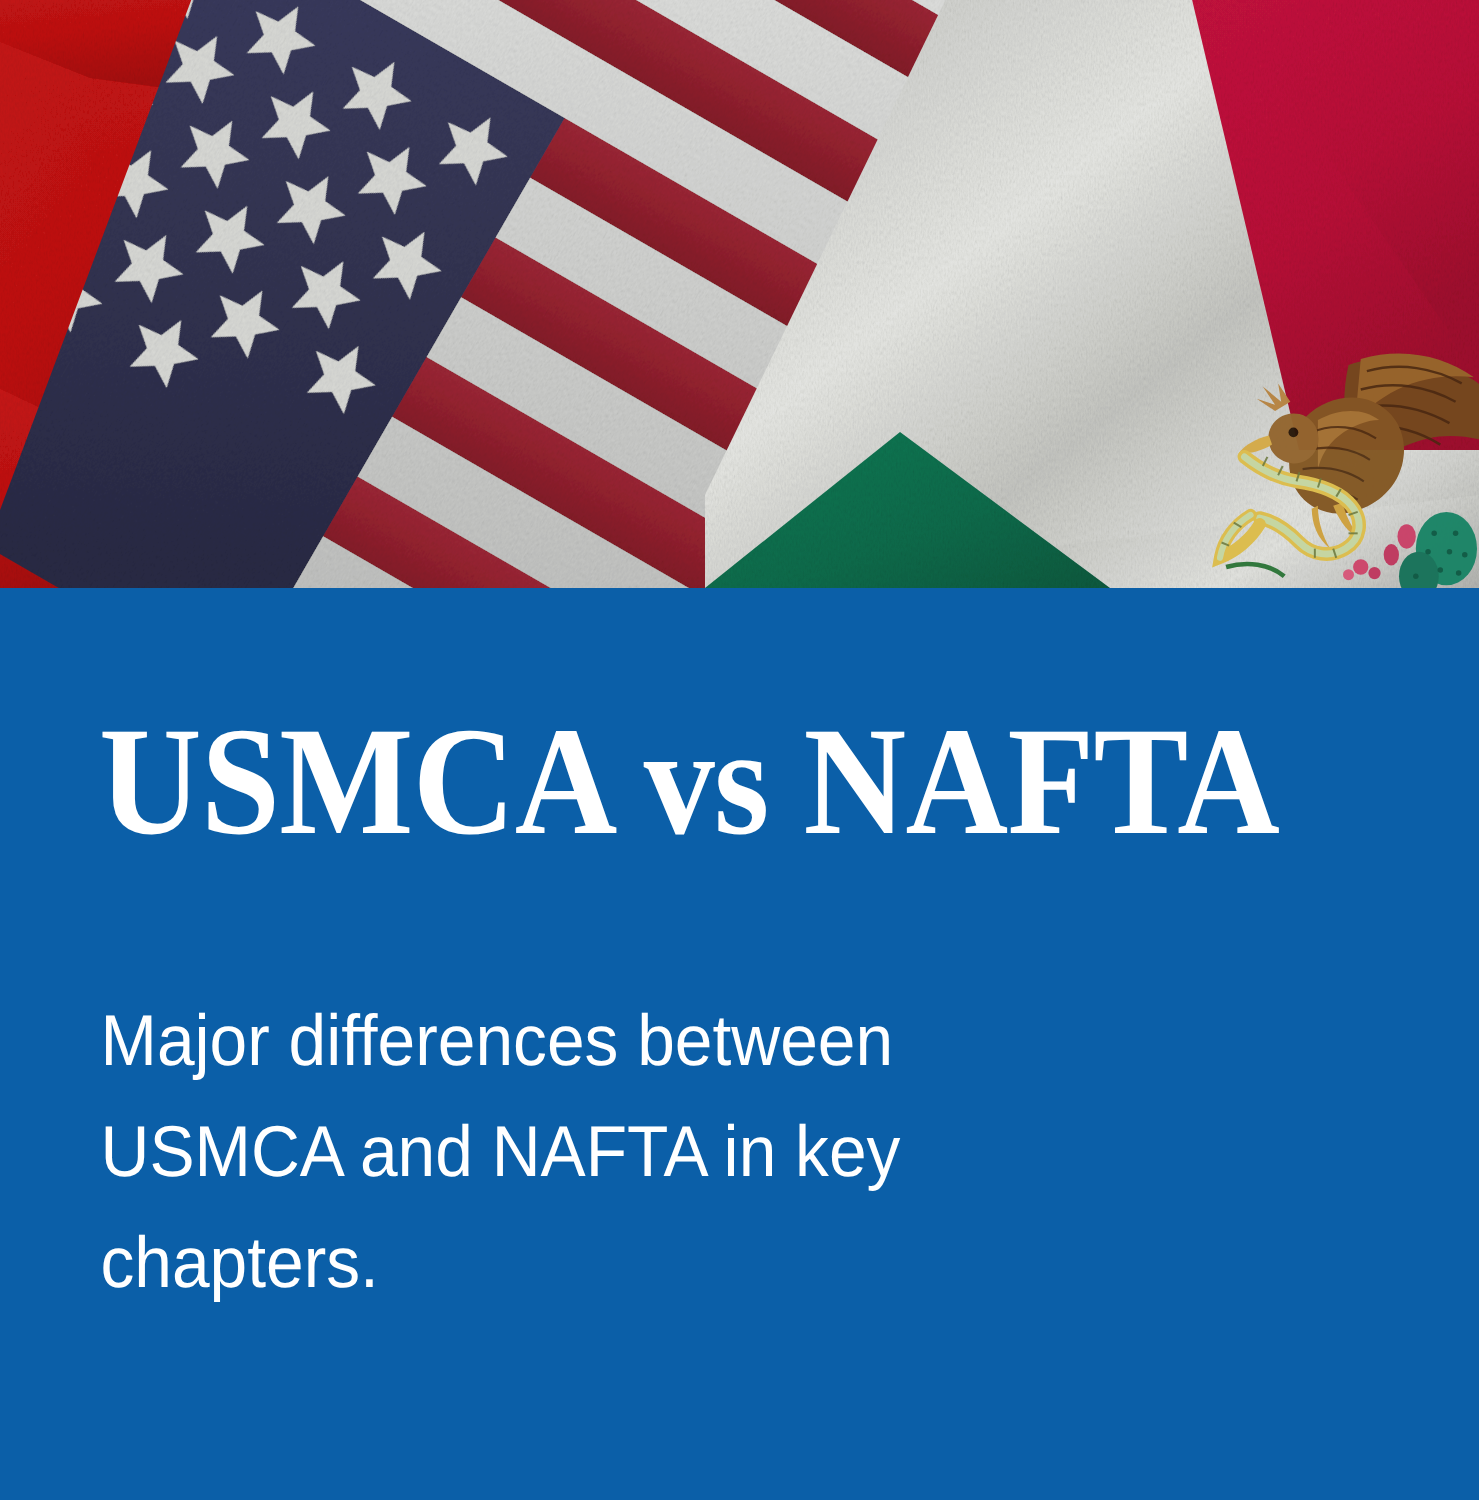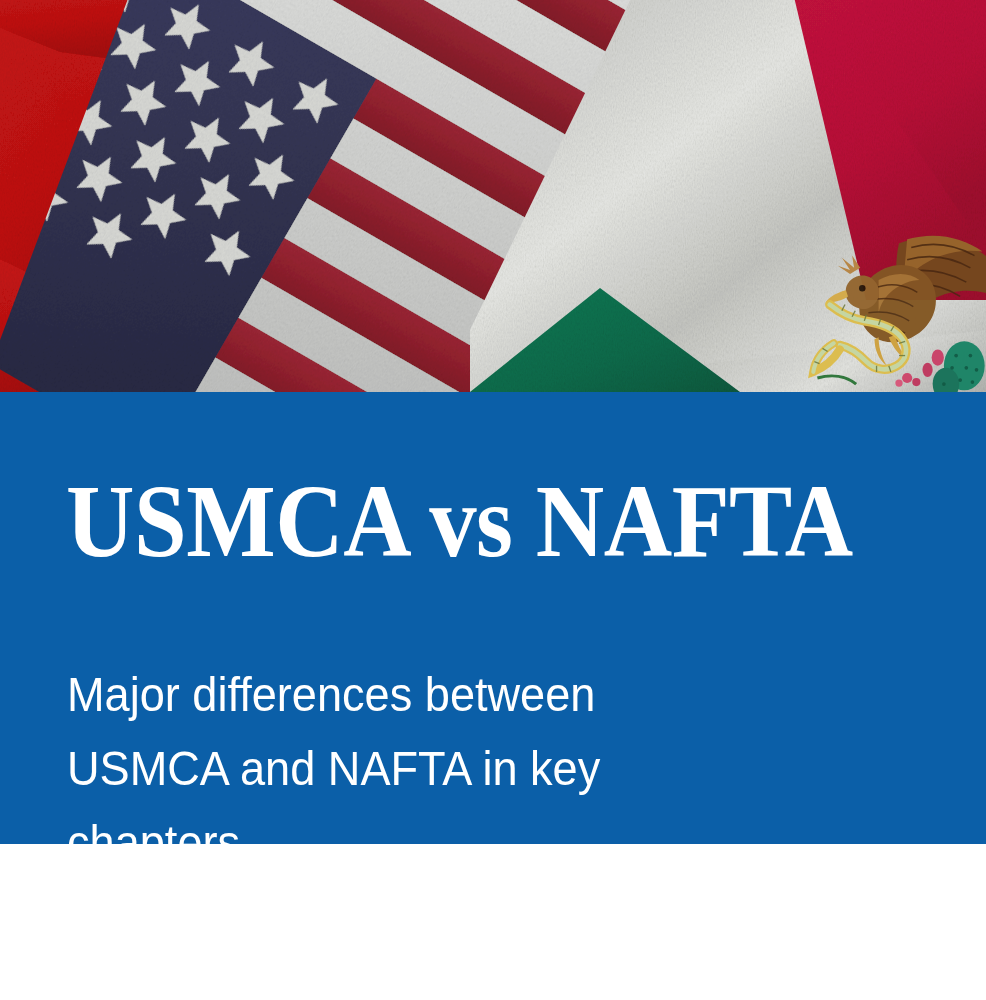--- a/index.html
+++ b/index.html
@@ -9,21 +9,21 @@
     background: #ffffff;
   }
   body {
     font-family: "Liberation Sans", sans-serif;
     -webkit-font-smoothing: antialiased;
   }
 
   .card {
     position: relative;
     width: 986px;
-    height: 844px;
+    height: 1000px;
     overflow: hidden;
     background: #0B5FA8;
   }
 
   
   .hero {
     position: absolute;
     left: 0; top: 0;
     width: 986px;
     height: 392px;

